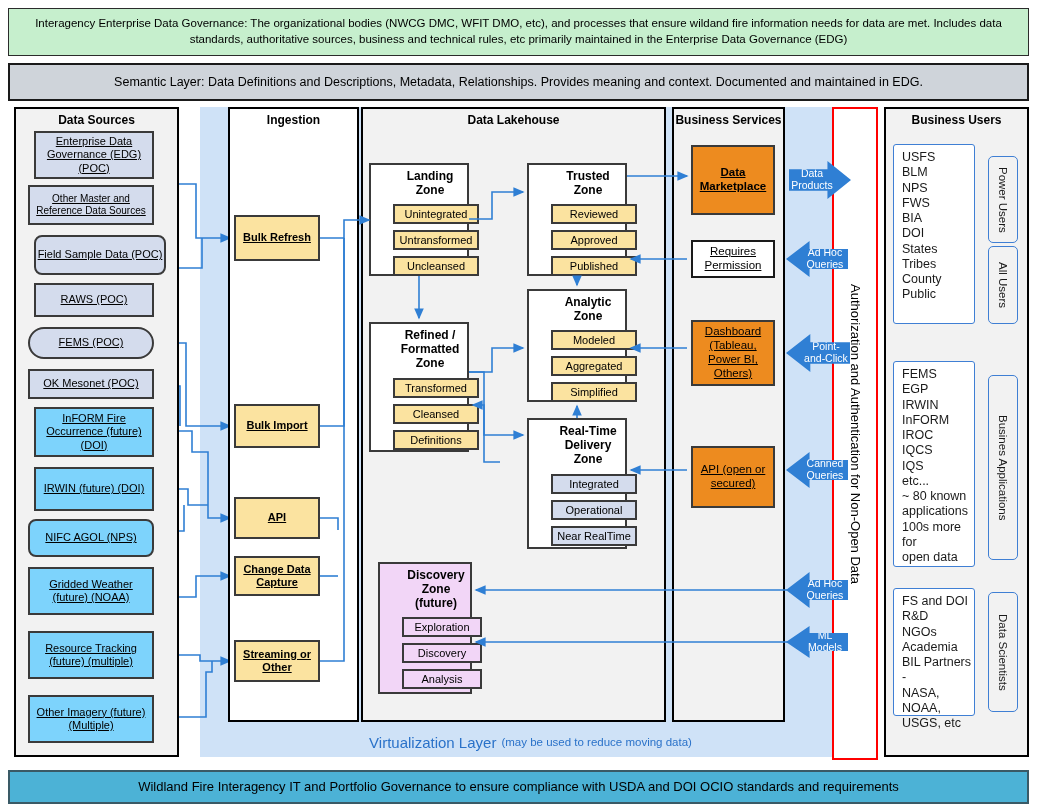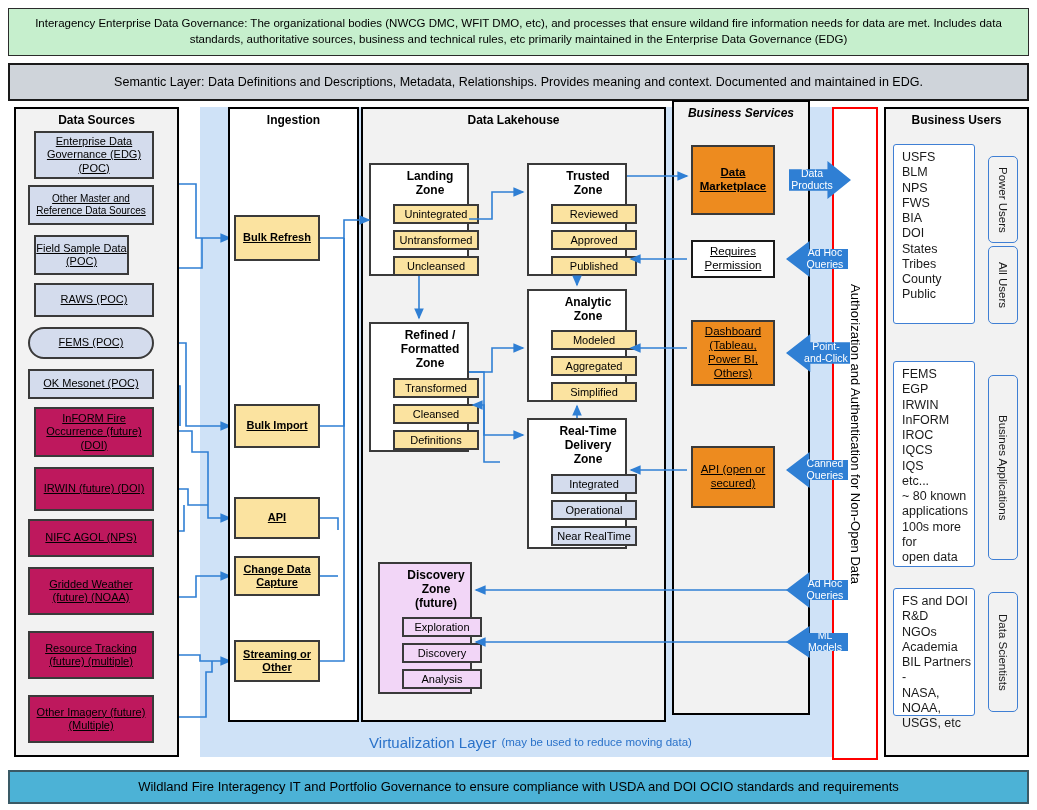--- a/index.html
+++ b/index.html
@@ -79,21 +79,21 @@
     position: absolute;
     top: 4px; left: 0; right: 0;
     text-align: center;
     font-size: 12px;
     font-weight: bold;
     color: #000;
   }
   #col-sources   { left: 14px;  top: 107px; width: 165px; height: 650px; }
   #col-ingestion { left: 228px; top: 107px; width: 131px; height: 615px; background:#ffffff; }
   #col-lakehouse { left: 361px; top: 107px; width: 305px; height: 615px; }
-  #col-services  { left: 672px; top: 100px; width: 138px; height: 615px; font-style: italic; }
+  #col-services  { left: 672px; top: 107px; width: 113px; height: 615px; }
   #col-users     { left: 884px; top: 107px; width: 145px; height: 650px; }
 
   
   #authz-box {
     position: absolute;
     left: 832px; top: 107px; width: 46px; height: 653px;
     background: #ffffff;
     border: 2px solid #ff0000;
     z-index: 5;
   }
@@ -118,21 +118,21 @@
     z-index: 4;
     text-decoration: underline;
   }
   .src-blue {
     background: #d4dced;
     border: 2px solid #3a3a3a;
     font-size: 11px;
     color: #000;
   }
   .src-pink {
-    background: #be185d;
+    background: #7dd3fc;
     border: 2px solid #3a3a3a;
     font-size: 11px;
     color: #000;
   }
   .ing-yellow {
     background: #fbe3a0;
     border: 2px solid #3a3a3a;
     font-size: 11px;
     font-weight: bold;
     color: #000;
@@ -282,27 +282,27 @@
   </div>
   <div class="column" id="col-services">
     <div class="col-title">Business Services</div>
   </div>
   <div class="column" id="col-users">
     <div class="col-title">Business Users</div>
   </div>
 
   <div class="node src-blue" style="left:34px;  top:131px; width:120px; height:48px;">Enterprise Data Governance (EDG)(POC)</div>
   <div class="node src-blue" style="left:28px;  top:185px; width:126px; height:40px; font-size:10px;">Other Master and Reference Data Sources</div>
-  <div class="node src-blue" style="left:34px;  top:235px; width:95px; height:40px;">Field Sample Data (POC)</div>
+  <div class="node src-blue" style="left:34px;  top:235px; width:132px; height:40px;border-radius:8px;">Field Sample Data (POC)</div>
   <div class="node src-blue" style="left:34px;  top:283px; width:120px; height:34px;">RAWS (POC)</div>
   <div class="node src-blue" style="left:28px;  top:327px; width:126px; height:32px;border-radius:16px;">FEMS (POC)</div>
   <div class="node src-blue" style="left:28px;  top:369px; width:126px; height:30px;">OK Mesonet (POC)</div>
   <div class="node src-pink" style="left:34px;  top:407px; width:120px; height:50px;">InFORM Fire Occurrence (future) (DOI)</div>
   <div class="node src-pink" style="left:34px;  top:467px; width:120px; height:44px;">IRWIN (future) (DOI)</div>
-  <div class="node src-pink" style="left:28px;  top:519px; width:126px; height:38px;">NIFC AGOL (NPS)</div>
+  <div class="node src-pink" style="left:28px;  top:519px; width:126px; height:38px;border-radius:8px;">NIFC AGOL (NPS)</div>
   <div class="node src-pink" style="left:28px;  top:567px; width:126px; height:48px;">Gridded Weather (future) (NOAA)</div>
   <div class="node src-pink" style="left:28px;  top:631px; width:126px; height:48px;">Resource Tracking (future) (multiple)</div>
   <div class="node src-pink" style="left:28px;  top:695px; width:126px; height:48px;">Other Imagery (future) (Multiple)</div>
 
   <div class="node ing-yellow" style="left:234px; top:215px; width:86px; height:46px;">Bulk Refresh</div>
   <div class="node ing-yellow" style="left:234px; top:404px; width:86px; height:44px;">Bulk Import</div>
   <div class="node ing-yellow" style="left:234px; top:497px; width:86px; height:42px;">API</div>
   <div class="node ing-yellow" style="left:234px; top:556px; width:86px; height:40px;">Change Data Capture</div>
   <div class="node ing-yellow" style="left:234px; top:640px; width:86px; height:42px;">Streaming or Other</div>
 

